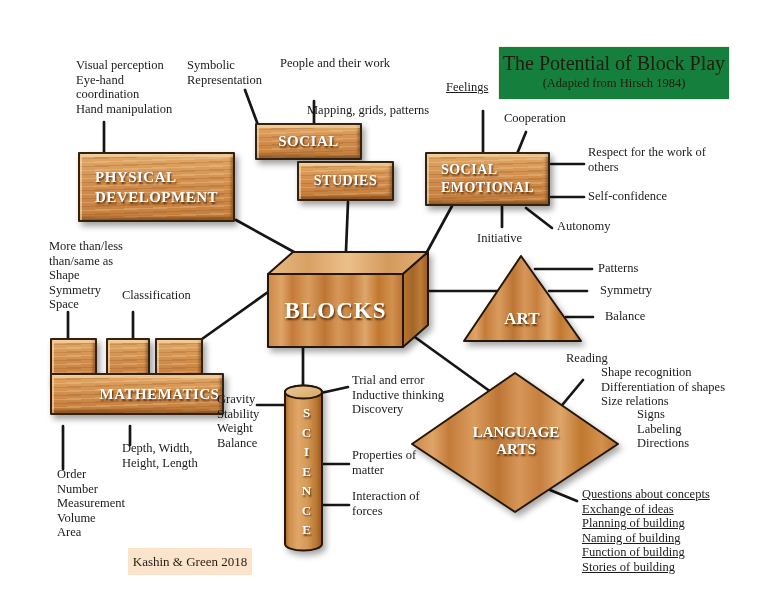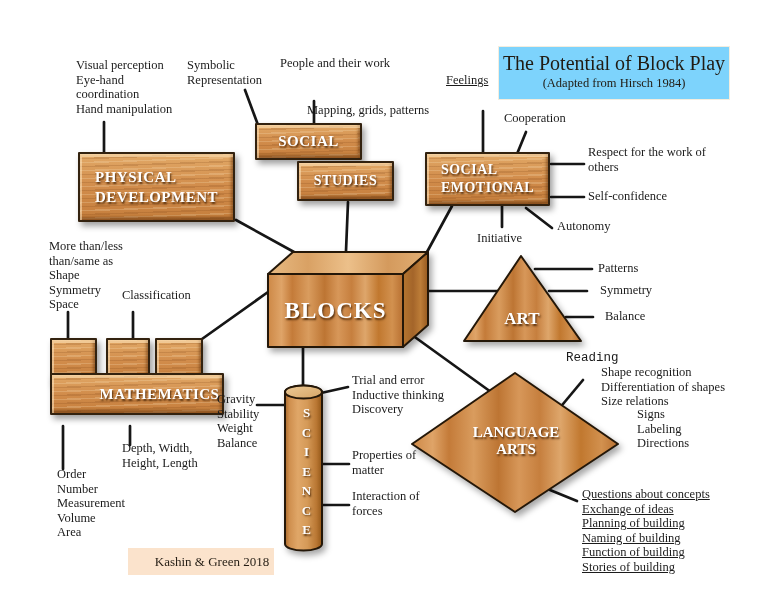--- a/index.html
+++ b/index.html
@@ -31,29 +31,29 @@
     position:absolute; z-index:3; color:#1b1b1b;
     font-size:12.5px; line-height:14.5px; white-space:pre-line;
   }
   .node-label {
     position:absolute; z-index:4; color:#ffffff; font-weight:bold;
     text-align:center; white-space:pre-line;
     text-shadow:1px 1.5px 2px rgba(70,35,5,0.9); pointer-events:none;
   }
   #title-box {
     position:absolute; z-index:2; left:499px; top:47px; width:230px; height:52px;
-    background:#7dd3fc; text-align:center; color:#211b12;
+    background:#15803d; text-align:center; color:#211b12;
     box-shadow:0 0 0 1px rgba(240,233,214,0.8);
   }
   #title-box .main { font-size:20px; line-height:26px; margin-top:3px; }
   #title-box .sub  { font-size:12.5px; line-height:15px; }
   #credit-box {
     position:absolute; z-index:2; left:128px; top:548px; width:124px; height:27px;
     background:#fbe3cc; color:#241d14; font-size:13px;
-    display:flex; align-items:center; justify-content:center;padding-left:22px;
+    display:flex; align-items:center; justify-content:center;
   }
   #science-label {
     left:294px; top:403px; width:20px; height:140px;
     writing-mode:vertical-rl; text-orientation:upright;
     font-size:13px; letter-spacing:4.5px;
   }
 </style>
 </head>
 <body>
 
@@ -180,21 +180,21 @@
   <div class="node-label" id="science-label">SCIENCE</div>
 
   <div class="lbl" style="left:76px;  top:58px;">Visual perception
 Eye-hand
 coordination
 Hand manipulation</div>
   <div class="lbl" style="left:187px; top:58px;">Symbolic
 Representation</div>
   <div class="lbl" style="left:280px; top:56px;">People and their work</div>
   <div class="lbl" style="left:307px; top:79px;margin-top:24px;">Mapping, grids, patterns</div>
-  <div class="lbl" style="left:446px; top:73px;text-decoration:underline;">Feelings</div>
+  <div class="lbl" style="left:446px; top:80px;text-decoration:underline;">Feelings</div>
   <div class="lbl" style="left:504px; top:111px;">Cooperation</div>
   <div class="lbl" style="left:588px; top:145px;">Respect for the work of
 others</div>
   <div class="lbl" style="left:588px; top:189px;">Self-confidence</div>
   <div class="lbl" style="left:557px; top:219px;">Autonomy</div>
   <div class="lbl" style="left:477px; top:231px;">Initiative</div>
   <div class="lbl" style="left:598px; top:261px;">Patterns</div>
   <div class="lbl" style="left:600px; top:283px;">Symmetry</div>
   <div class="lbl" style="left:605px; top:309px;">Balance</div>
   <div class="lbl" style="left:49px;  top:239px;">More than/less
@@ -214,21 +214,21 @@
 Stability
 Weight
 Balance</div>
   <div class="lbl" style="left:352px; top:373px;">Trial and error
 Inductive thinking
 Discovery</div>
   <div class="lbl" style="left:352px; top:448px;">Properties of
 matter</div>
   <div class="lbl" style="left:352px; top:489px;">Interaction of
 forces</div>
-  <div class="lbl" style="left:566px; top:351px;font-family:Liberation Mono, monospace;">Reading</div>
+  <div class="lbl" style="left:566px; top:351px;">Reading</div>
   <div class="lbl" style="left:601px; top:365px;">Shape recognition
 Differentiation of shapes
 Size relations</div>
   <div class="lbl" style="left:637px; top:407px;">Signs
 Labeling
 Directions</div>
   <div class="lbl" style="left:582px; top:487px;text-decoration:underline;">Questions about concepts
 Exchange of ideas
 Planning of building
 Naming of building

